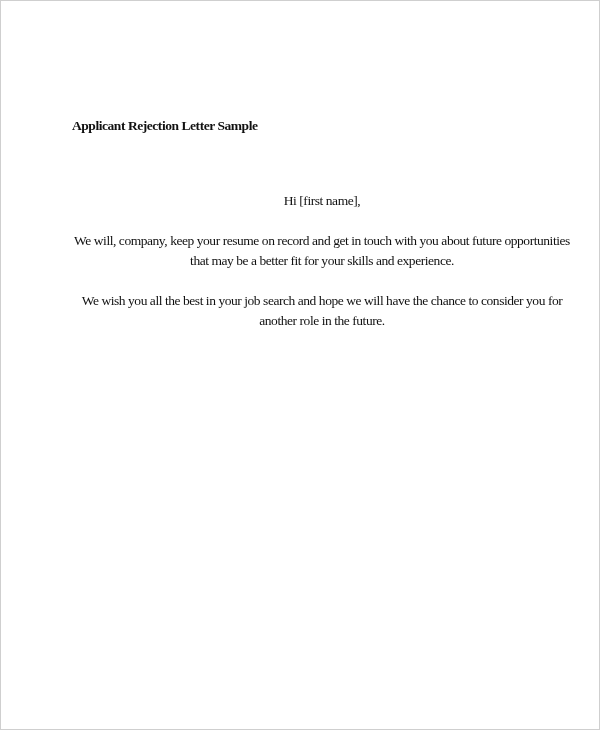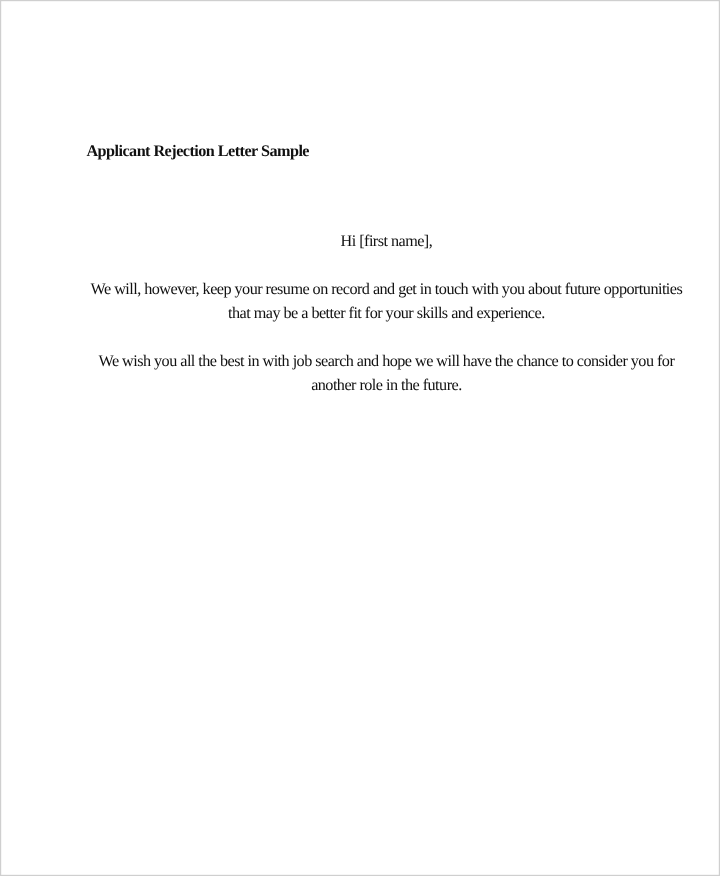--- a/index.html
+++ b/index.html
@@ -16,16 +16,16 @@
   .title { font-weight: bold; margin: 0 0 55px 0; font-size: 13.5px; }
   p { margin: 0 0 20px 0; text-align: center; }
 </style>
 </head>
 <body>
 
 <div class="page">
   <div class="content">
     <div class="title">Applicant Rejection Letter Sample</div>
     <p>Hi [first name],</p>
-    <p>We will, however, keep your resume on record and get in touch with you about future opportunities that may be a better fit for your skills and experience.</p>
-    <p>We wish you all the best in with job search and hope we will have the chance to consider you for another role in the future.</p>
+    <p>We will, company, keep your resume on record and get in touch with you about future opportunities that may be a better fit for your skills and experience.</p>
+    <p>We wish you all the best in your job search and hope we will have the chance to consider you for another role in the future.</p>
   </div>
 </div>
 
 </body></html>

